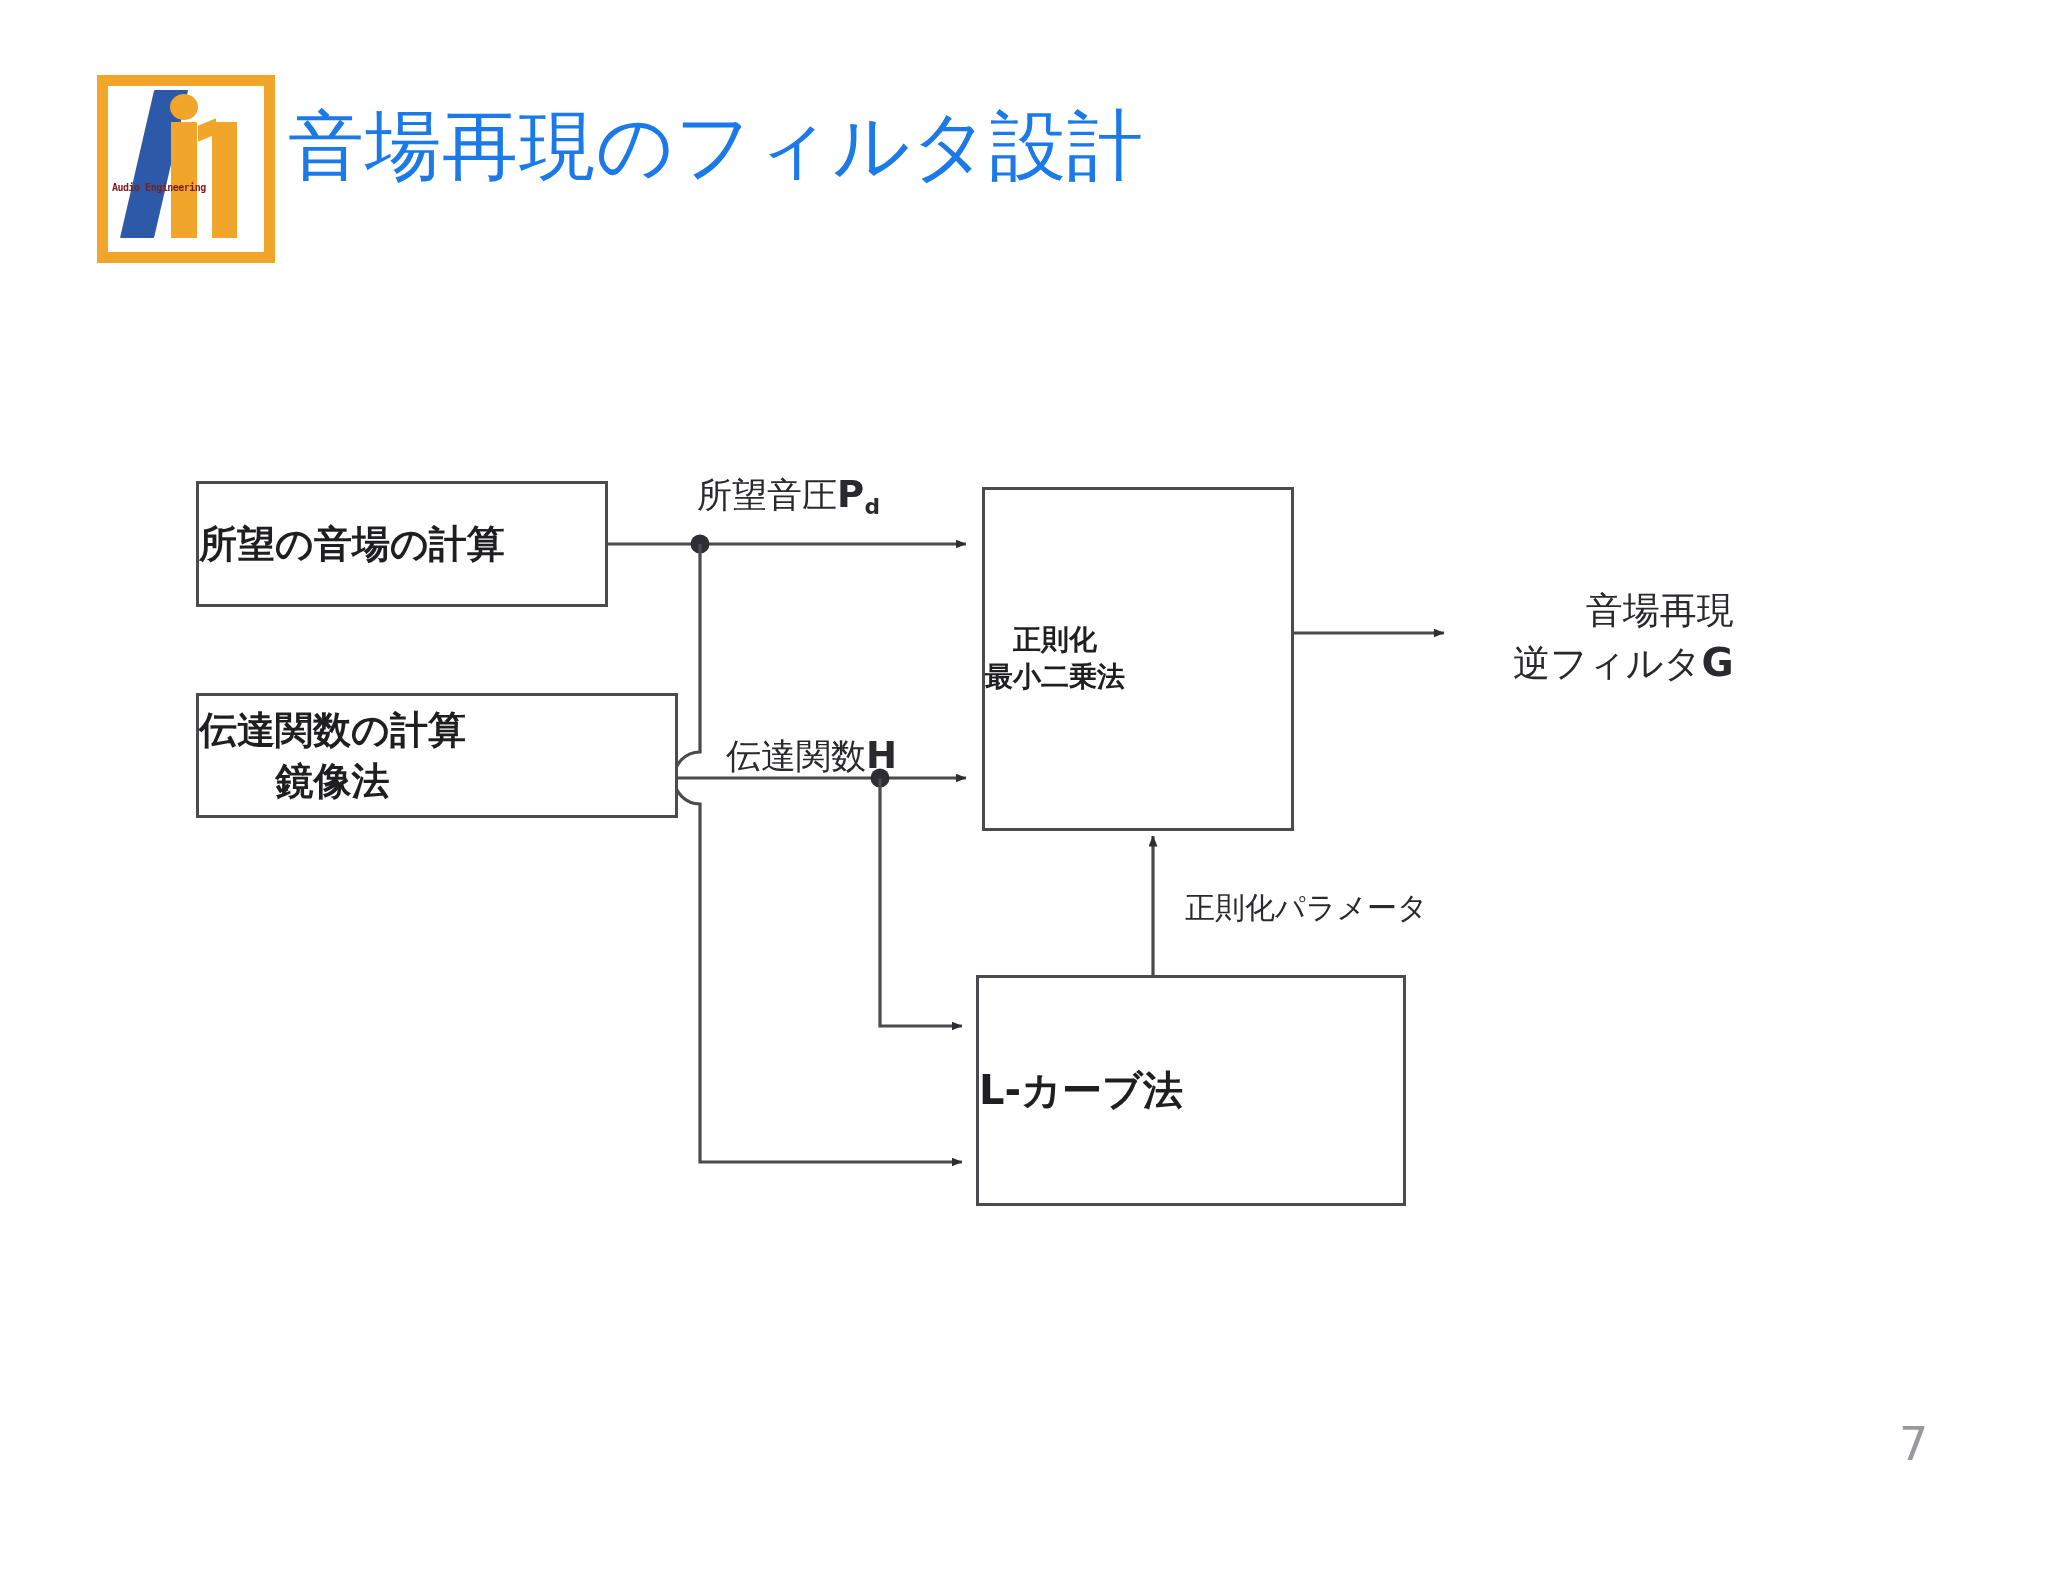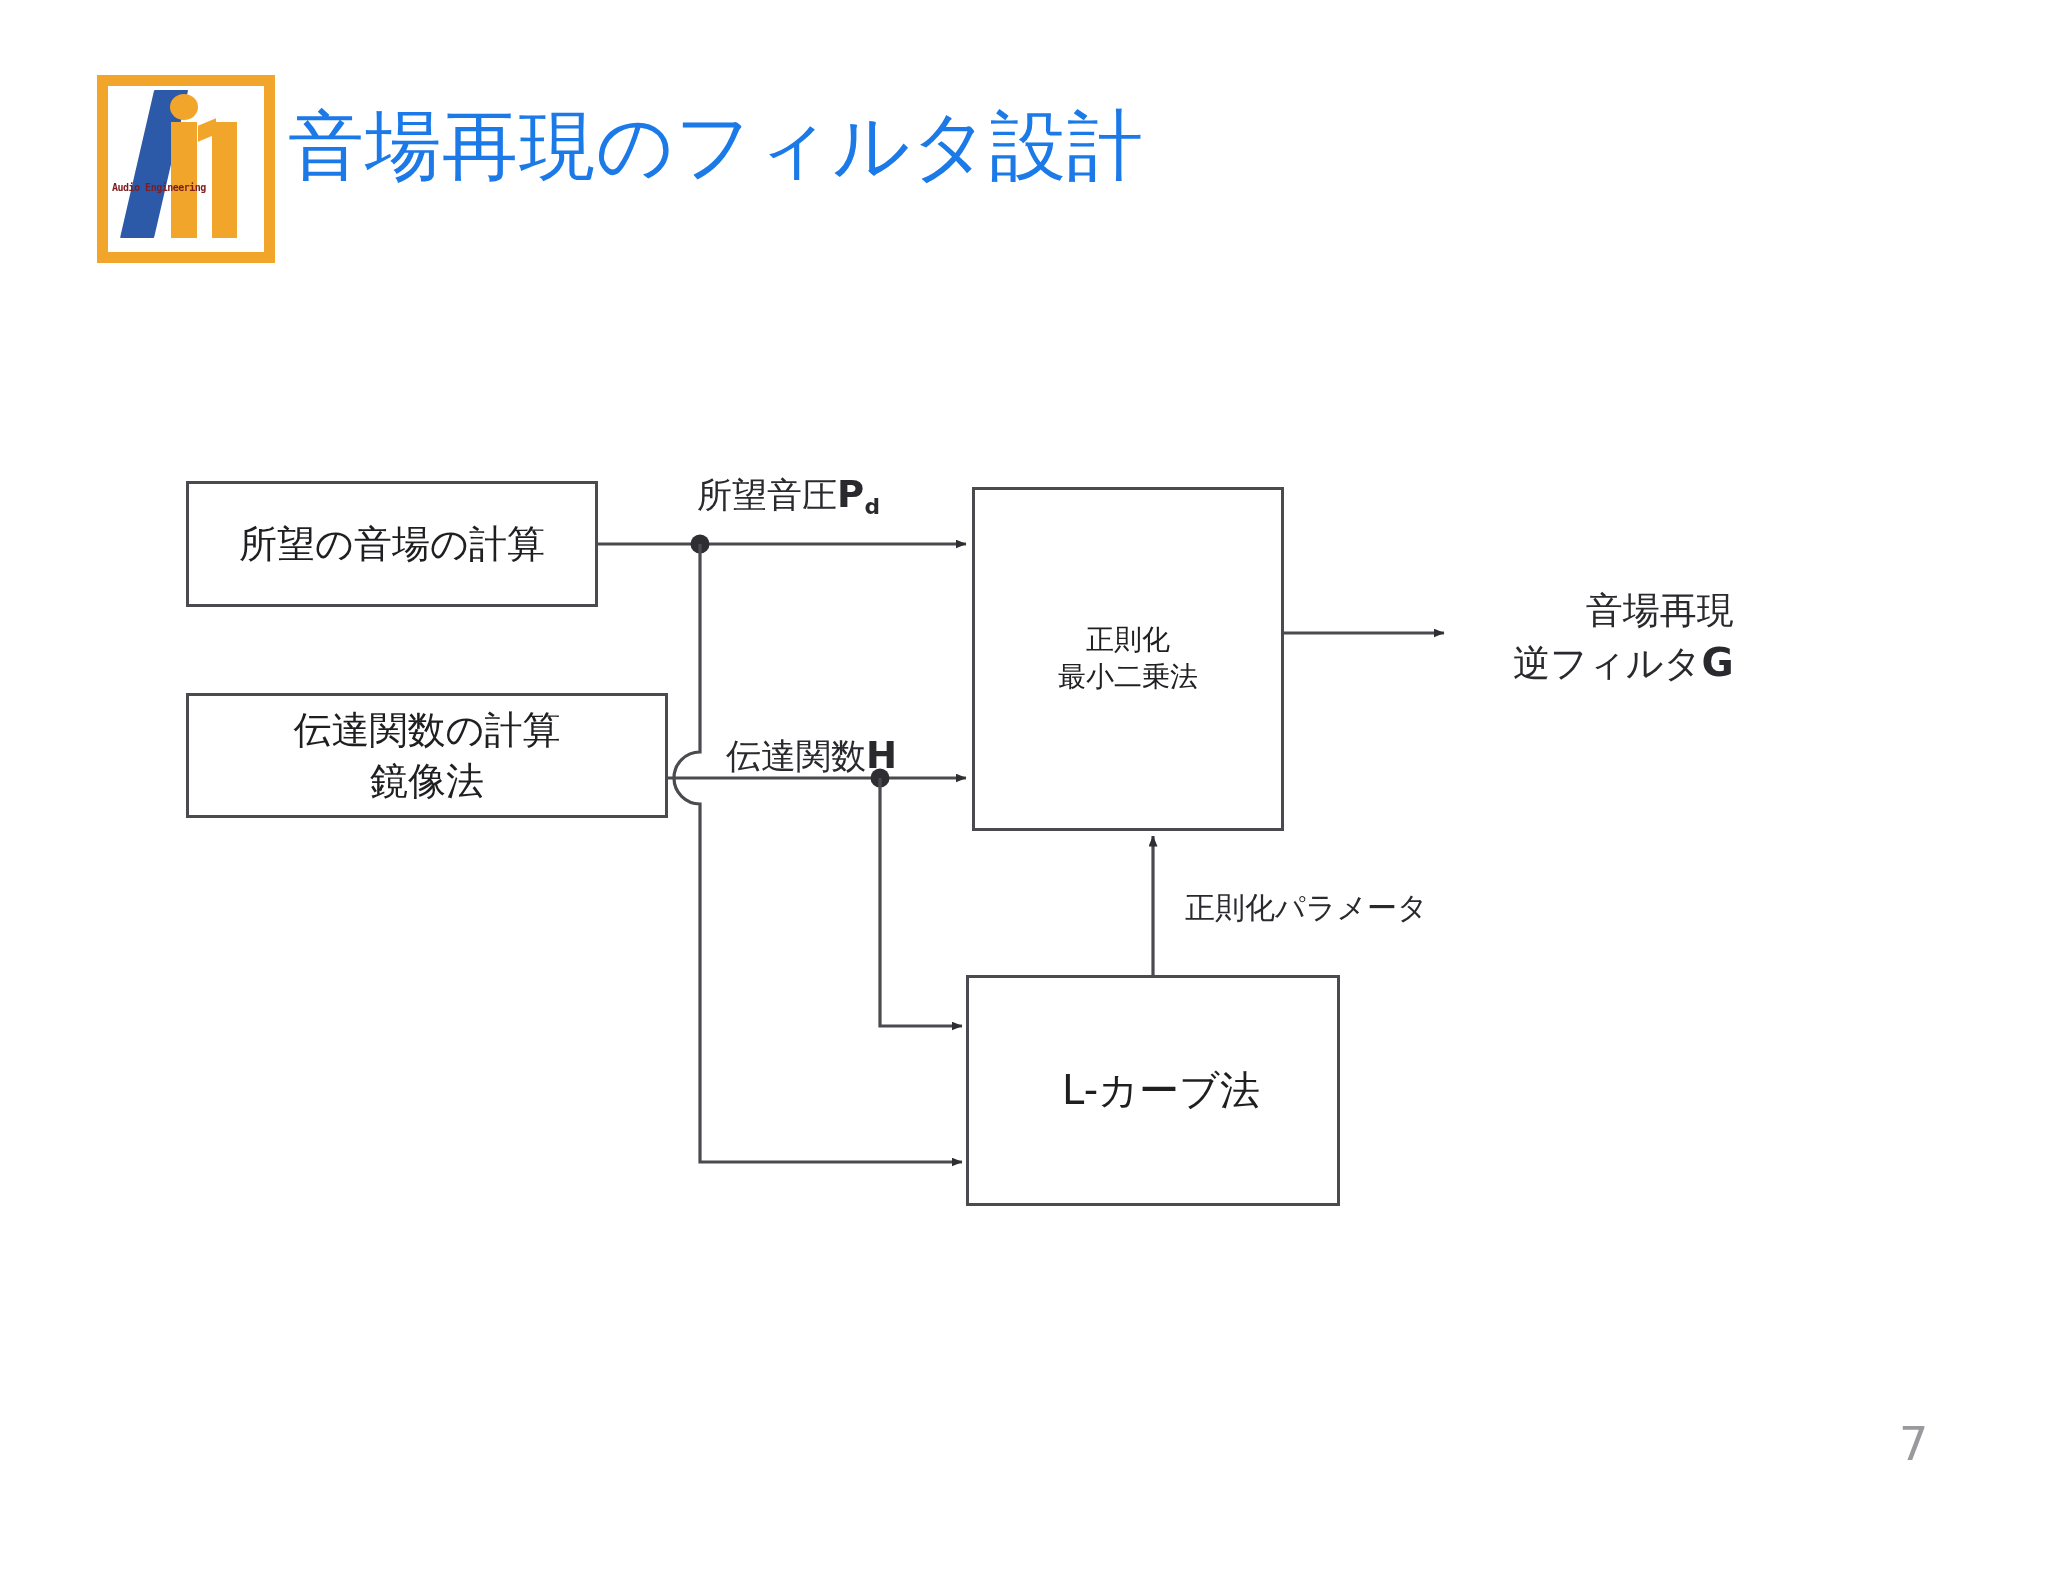--- a/index.html
+++ b/index.html
@@ -143,43 +143,43 @@
     pointer-events: none;
   }
 
   .node {
     position: absolute;
     box-sizing: border-box;
     border: 3px solid #4a4a4f;
     background: #ffffff;
     display: flex;
     align-items: center;
-    justify-content: center;
+    justify-content: flex-start;
     text-align: center;
-    font-weight: 400;
+    font-weight: 700;
     color: #1f1f22;
     line-height: 1.32;
+    margin-left: 10px;
   }
 
   #node-desired {
     left: 186px; top: 481px; width: 412px; height: 126px;
     font-size: 38px;
   }
   #node-transfer {
     left: 186px; top: 693px; width: 482px; height: 125px;
     font-size: 38px;
   }
   #node-regular {
     left: 972px; top: 487px; width: 312px; height: 344px;
     font-size: 28px;
   }
   #node-lcurve {
-    left: 966px; top: 975px; width: 374px; height: 231px;
+    left: 966px; top: 975px; width: 430px; height: 231px;
     font-size: 40px;
-    padding-left: 16px;
   }
 
   .wire-label {
     position: absolute;
     color: #2a2a2e;
     white-space: nowrap;
     font-weight: 400;
   }
   #label-pd {
     left: 697px; top: 472px;

